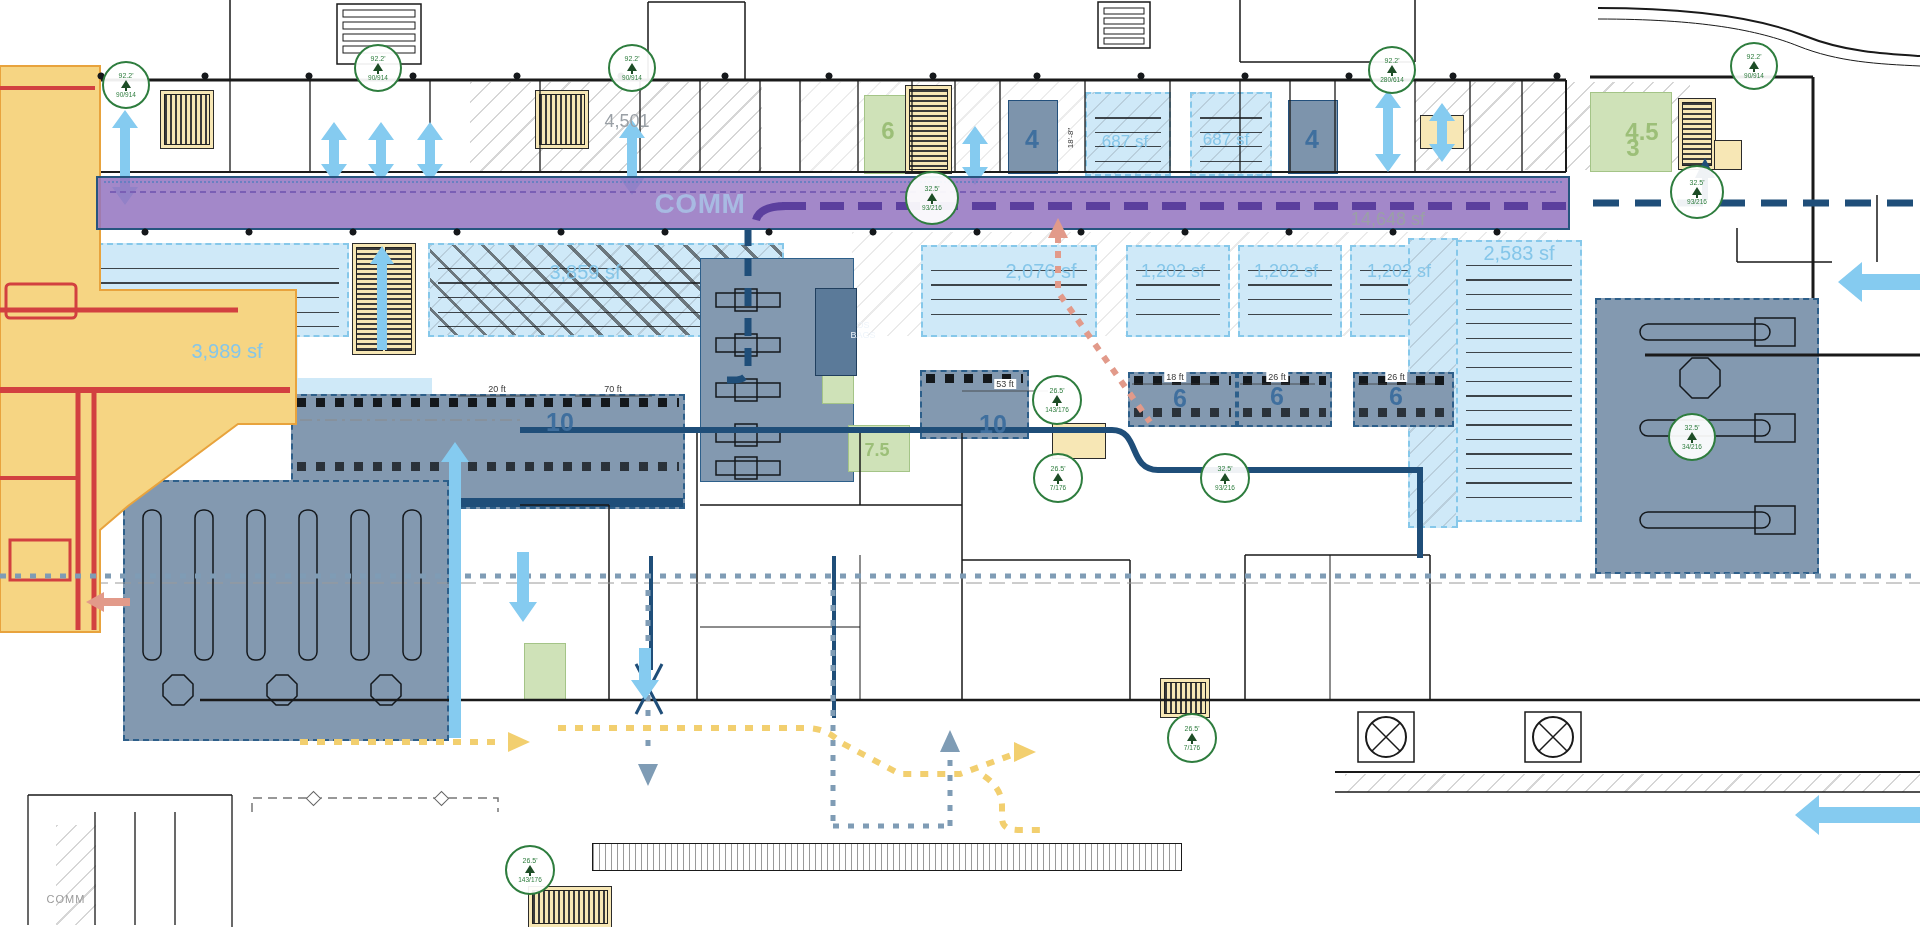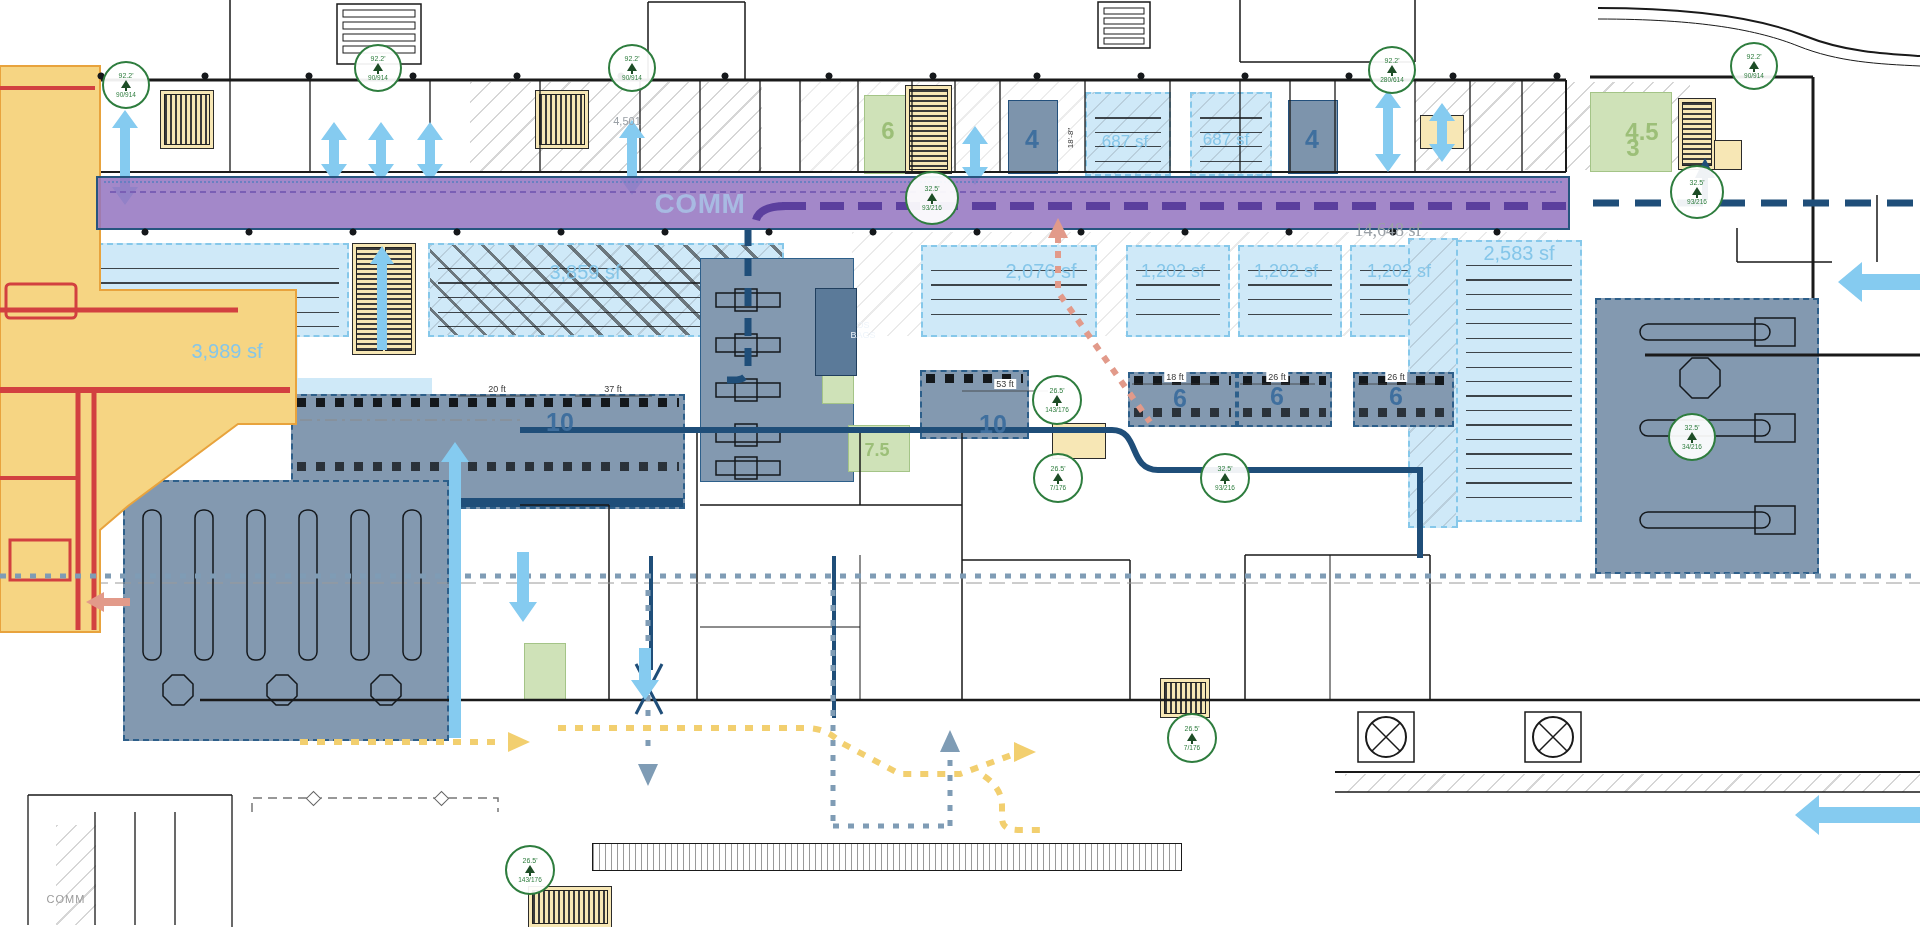--- a/index.html
+++ b/index.html
@@ -338,37 +338,37 @@
 
   <div class="abs ctr sf" style="left:227px;top:307px;margin-top:44px;">3,989 sf</div>
   <div class="abs ctr sf" style="left:585px;top:272px;">3,859 sf</div>
   <div class="abs ctr sf" style="left:1125px;top:142px;font-size:17px;">687 sf</div>
   <div class="abs ctr sf" style="left:1226px;top:140px;font-size:17px;">687 sf</div>
   <div class="abs ctr sf" style="left:1041px;top:271px;">2,076 sf</div>
   <div class="abs ctr sf" style="left:1173px;top:271px;font-size:18px;">1,202 sf</div>
   <div class="abs ctr sf" style="left:1286px;top:271px;font-size:18px;">1,202 sf</div>
   <div class="abs ctr sf" style="left:1399px;top:271px;font-size:18px;">1,202 sf</div>
   <div class="abs ctr sf" style="left:1519px;top:253px;">2,583 sf</div>
-  <div class="abs ctr sfgray" style="left:1388px;top:230px;font-family:Liberation Serif, serif;">14,648 sf</div>
-  <div class="abs ctr sfgray" style="left:627px;top:121px;font-size:11px;">4,501</div>
+  <div class="abs ctr sfgray" style="left:1388px;top:219px;">14,648 sf</div>
+  <div class="abs ctr sfgray" style="left:627px;top:121px;font-size:18px;">4,501</div>
 
   <div class="abs ctr cnt" style="left:560px;top:422px;">10</div>
   <div class="abs ctr cnt" style="left:993px;top:424px;">10</div>
   <div class="abs ctr cnt" style="left:1180px;top:398px;">6</div>
   <div class="abs ctr cnt" style="left:1277px;top:396px;">6</div>
   <div class="abs ctr cnt" style="left:1396px;top:396px;">6</div>
   <div class="abs ctr cnt" style="left:1032px;top:139px;">4</div>
   <div class="abs ctr cnt" style="left:1312px;top:139px;">4</div>
   <div class="abs ctr cntg" style="left:888px;top:131px;">6</div>
   <div class="abs ctr cntg" style="left:877px;top:450px;font-size:18px;">7.5</div>
   <div class="abs ctr cntg" style="left:1642px;top:108px;margin-top:24px;">4.5</div>
   <div class="abs ctr cntg" style="left:1633px;top:148px;">3</div>
 
   <div class="abs ctr dim" style="left:497px;top:389px;background:#fff;padding:0 2px;">20 ft</div>
-  <div class="abs ctr dim" style="left:613px;top:389px;background:#fff;padding:0 2px;">37 ft</div>
+  <div class="abs ctr dim" style="left:613px;top:389px;background:#fff;padding:0 2px;">70 ft</div>
   <div class="abs ctr dim" style="left:1005px;top:384px;background:#fff;padding:0 2px;">53 ft</div>
   <div class="abs ctr dim" style="left:1175px;top:377px;background:#fff;padding:0 2px;">18 ft</div>
   <div class="abs ctr dim" style="left:1277px;top:377px;background:#fff;padding:0 2px;">26 ft</div>
   <div class="abs ctr dim" style="left:1396px;top:377px;background:#fff;padding:0 2px;">26 ft</div>
   <div class="abs ctr dim" style="left:1070px;top:138px;transform:translate(-50%,-50%) rotate(-90deg);font-size:8px;">18'-8"</div>
 
   <div class="abs ctr tinywhite" style="left:835px;top:331px;margin-left:28px;">
     <span style="display:inline-block;width:30px;white-space:normal;">OS BAGS</span>
   </div>
   <div class="abs ctr comm" style="left:66px;top:899px;">COMM</div>

